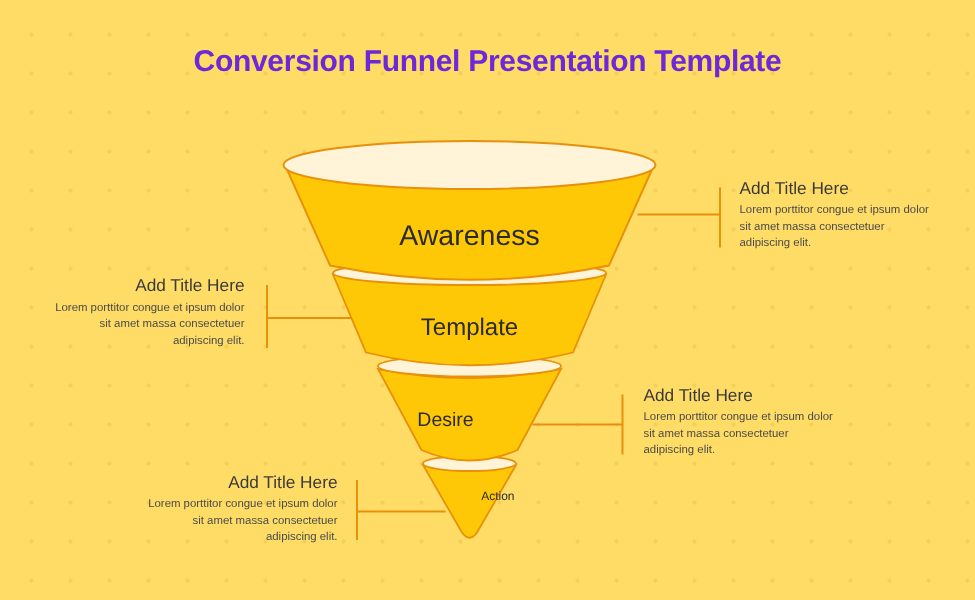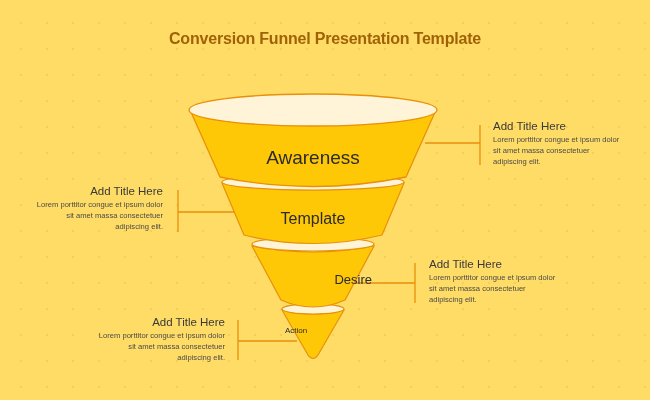--- a/index.html
+++ b/index.html
@@ -1,18 +1,18 @@
 <!DOCTYPE html>
 <html><head>
 <meta charset="utf-8">
 <style>
   html,body{margin:0;padding:0;}
   body{width:650px;height:400px;overflow:hidden;background:#FEDC66;font-family:"Liberation Sans",sans-serif;position:relative;}
   .dots{position:absolute;inset:0;background-image:radial-gradient(circle,#f5cf5a 1.2px,transparent 1.6px);background-size:26px 26px;background-position:8px 10px;}
-  .title{position:absolute;left:0;width:650px;top:30px;text-align:center;font-weight:bold;font-size:16px;color:#a16207;letter-spacing:-0.2px;}
+  .title{position:absolute;left:0;width:650px;top:30px;text-align:center;font-weight:bold;font-size:20px;color:#6d28d9;letter-spacing:-0.2px;}
   svg.funnel{position:absolute;left:0;top:0;}
   .stage-label{position:absolute;font-weight:normal;color:#2b2b2b;text-align:center;}
   .callout{position:absolute;width:130px;}
   .callout .h{font-weight:normal;font-size:11.5px;color:#3a3a3a;margin-bottom:2px;}
   .callout .b{font-size:7.6px;line-height:11px;color:#4a4a4a;}
   .right{text-align:left;}
   .left{text-align:right;}
 </style>
 </head>
 <body>
@@ -49,22 +49,22 @@
   </g>
 
   <g>
     <path d="M190,110 Q313,134 436,110 L406,177 Q313,196 220,177 Z" fill="#FFC806" stroke="#E8900A" stroke-width="1.3"></path>
     <ellipse cx="313" cy="110" rx="124" ry="16" fill="#FFF4D8" stroke="#E8900A" stroke-width="1.3"></ellipse>
   </g>
 </svg>
 
 <div class="stage-label" style="left:213px;top:147px;width:200px;font-size:19px;">Awareness</div>
 <div class="stage-label" style="left:233px;top:210px;width:160px;font-size:16px;">Template</div>
-<div class="stage-label" style="left:272px;top:272px;width:100px;font-size:13px;text-align:right;">Desire</div>
-<div class="stage-label" style="left:266px;top:326px;width:60px;font-size:8px;">Action</div>
+<div class="stage-label" style="left:247px;top:272px;width:100px;font-size:13px;">Desire</div>
+<div class="stage-label" style="left:283px;top:326px;width:60px;font-size:8px;text-align:right;">Action</div>
 
 <div class="callout right" style="left:493px;top:120px;">
   <div class="h">Add Title Here</div>
   <div class="b">Lorem porttitor congue et ipsum dolor sit amet massa consectetuer adipiscing elit.</div>
 </div>
 <div class="callout left" style="left:33px;top:185px;">
   <div class="h">Add Title Here</div>
   <div class="b">Lorem porttitor congue et ipsum dolor sit amet massa consectetuer adipiscing elit.</div>
 </div>
 <div class="callout right" style="left:429px;top:258px;">

